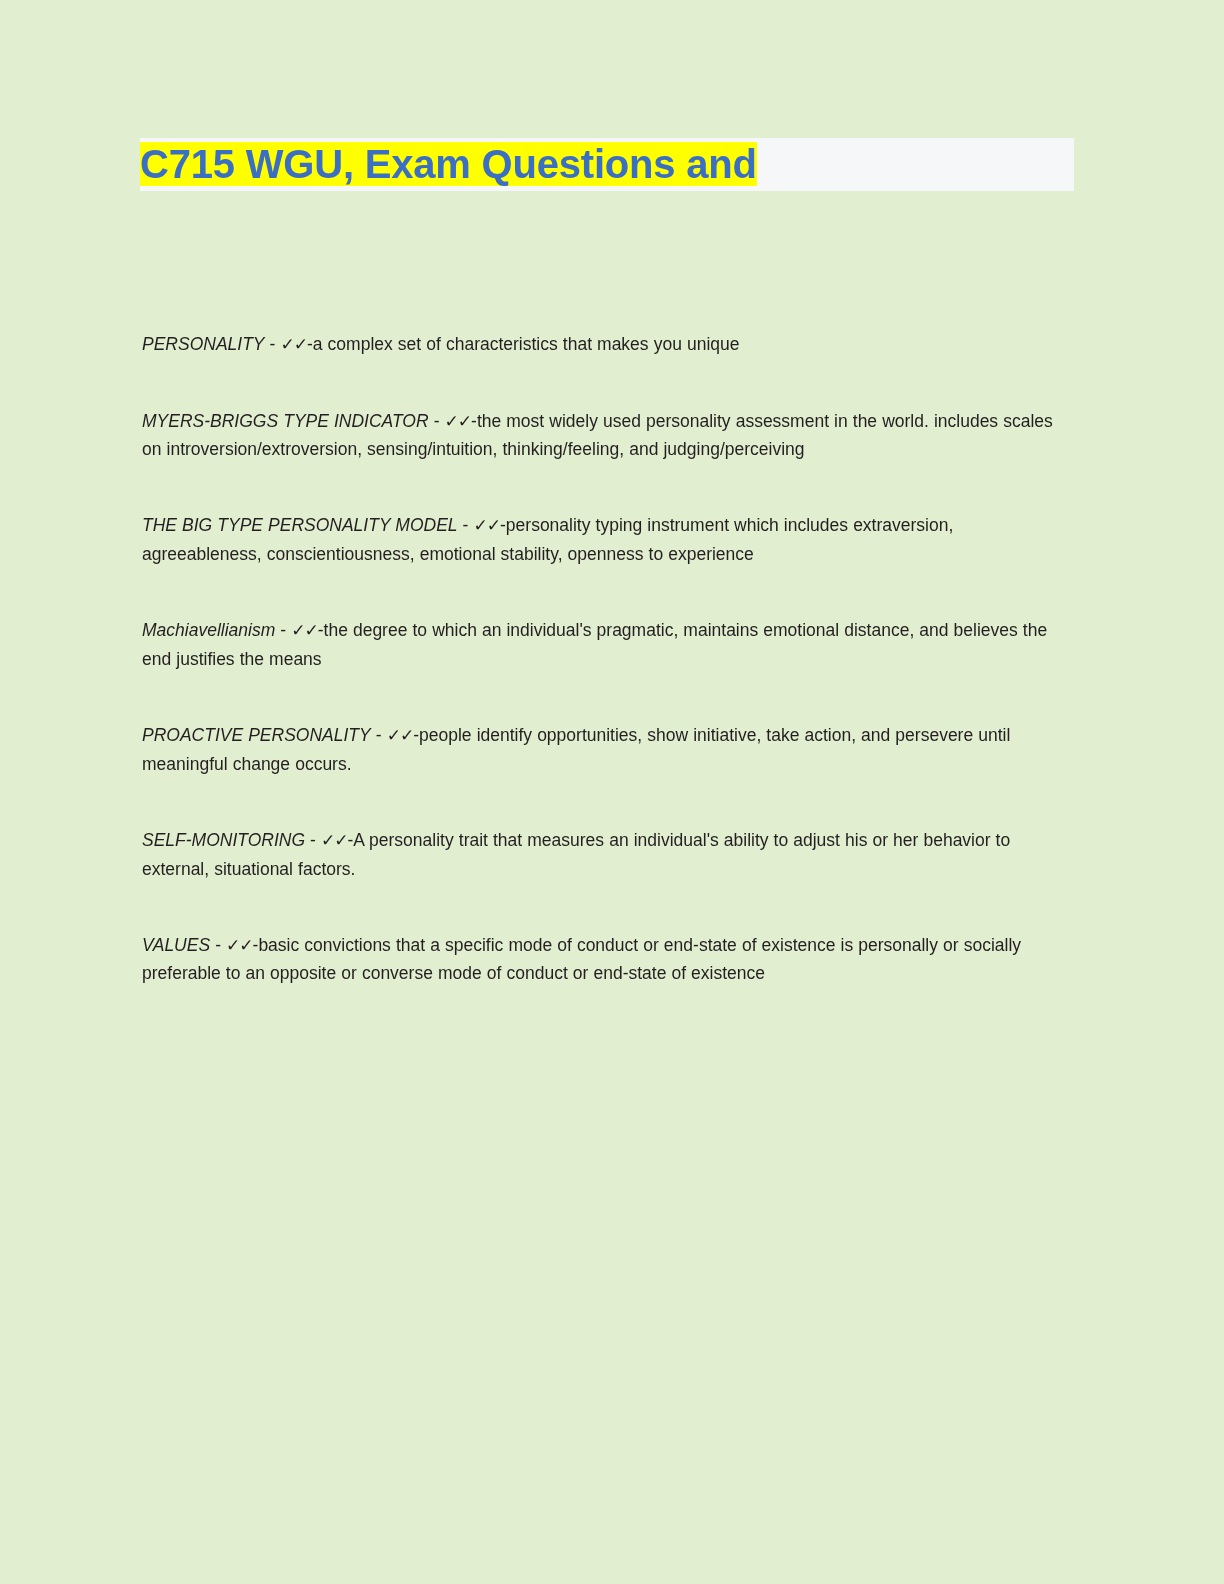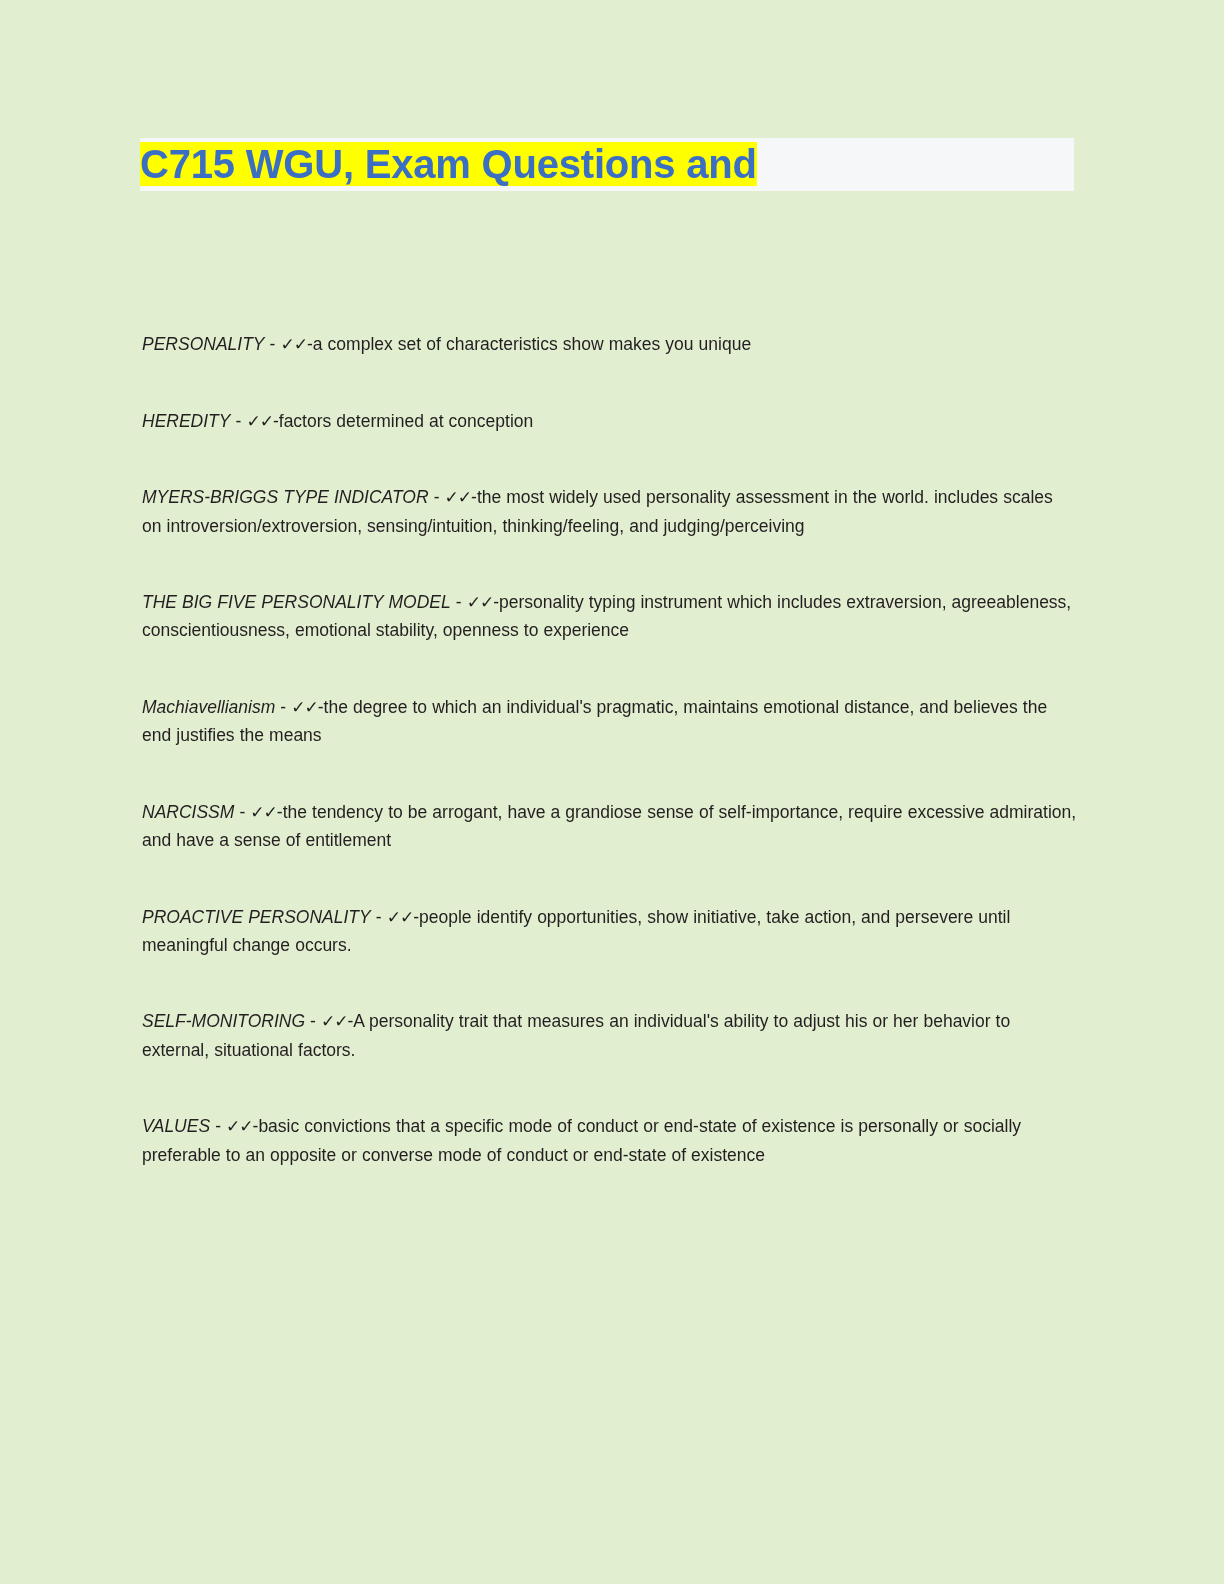--- a/index.html
+++ b/index.html
@@ -69,31 +69,29 @@
 <body>
 
 <div class="page">
 
   <div class="title-block">
     <h1 class="doc-title"><span class="hl">C715 WGU, Exam Questions and</span><br></h1>
   </div>
 
   <div class="content">
 
-    <p class="entry"><span class="term">PERSONALITY</span><span> - </span><span class="checks">✓✓</span><span>-a complex set of characteristics show makes you unique</span></p>
+    <p class="entry"><span class="term">PERSONALITY</span><span> - </span><span class="checks">✓✓</span><span>-a complex set of characteristics that makes you unique</span></p>
 
-    <p class="entry"><span class="term">HEREDITY</span><span> - </span><span class="checks">✓✓</span><span>-factors determined at conception</span></p>
 
     <p class="entry"><span class="term">MYERS-BRIGGS TYPE INDICATOR</span><span> - </span><span class="checks">✓✓</span><span>-the most widely used personality assessment in the world. includes scales on introversion/extroversion, sensing/intuition, thinking/feeling, and judging/perceiving</span></p>
 
-    <p class="entry"><span class="term">THE BIG FIVE PERSONALITY MODEL</span><span> - </span><span class="checks">✓✓</span><span>-personality typing instrument which includes extraversion, agreeableness, conscientiousness, emotional stability, openness to experience</span></p>
+    <p class="entry"><span class="term">THE BIG TYPE PERSONALITY MODEL</span><span> - </span><span class="checks">✓✓</span><span>-personality typing instrument which includes extraversion, agreeableness, conscientiousness, emotional stability, openness to experience</span></p>
 
     <p class="entry"><span class="term">Machiavellianism</span><span> - </span><span class="checks">✓✓</span><span>-the degree to which an individual's pragmatic, maintains emotional distance, and believes the end justifies the means</span></p>
 
-    <p class="entry"><span class="term">NARCISSM</span><span> - </span><span class="checks">✓✓</span><span>-the tendency to be arrogant, have a grandiose sense of self-importance, require excessive admiration, and have a sense of entitlement</span></p>
 
     <p class="entry"><span class="term">PROACTIVE PERSONALITY</span><span> - </span><span class="checks">✓✓</span><span>-people identify opportunities, show initiative, take action, and persevere until meaningful change occurs.</span></p>
 
     <p class="entry"><span class="term">SELF-MONITORING</span><span> - </span><span class="checks">✓✓</span><span>-A personality trait that measures an individual's ability to adjust his or her behavior to external, situational factors.</span></p>
 
     <p class="entry"><span class="term">VALUES</span><span> - </span><span class="checks">✓✓</span><span>-basic convictions that a specific mode of conduct or end-state of existence is personally or socially preferable to an opposite or converse mode of conduct or end-state of existence</span></p>
 
   </div>
 </div>
 

